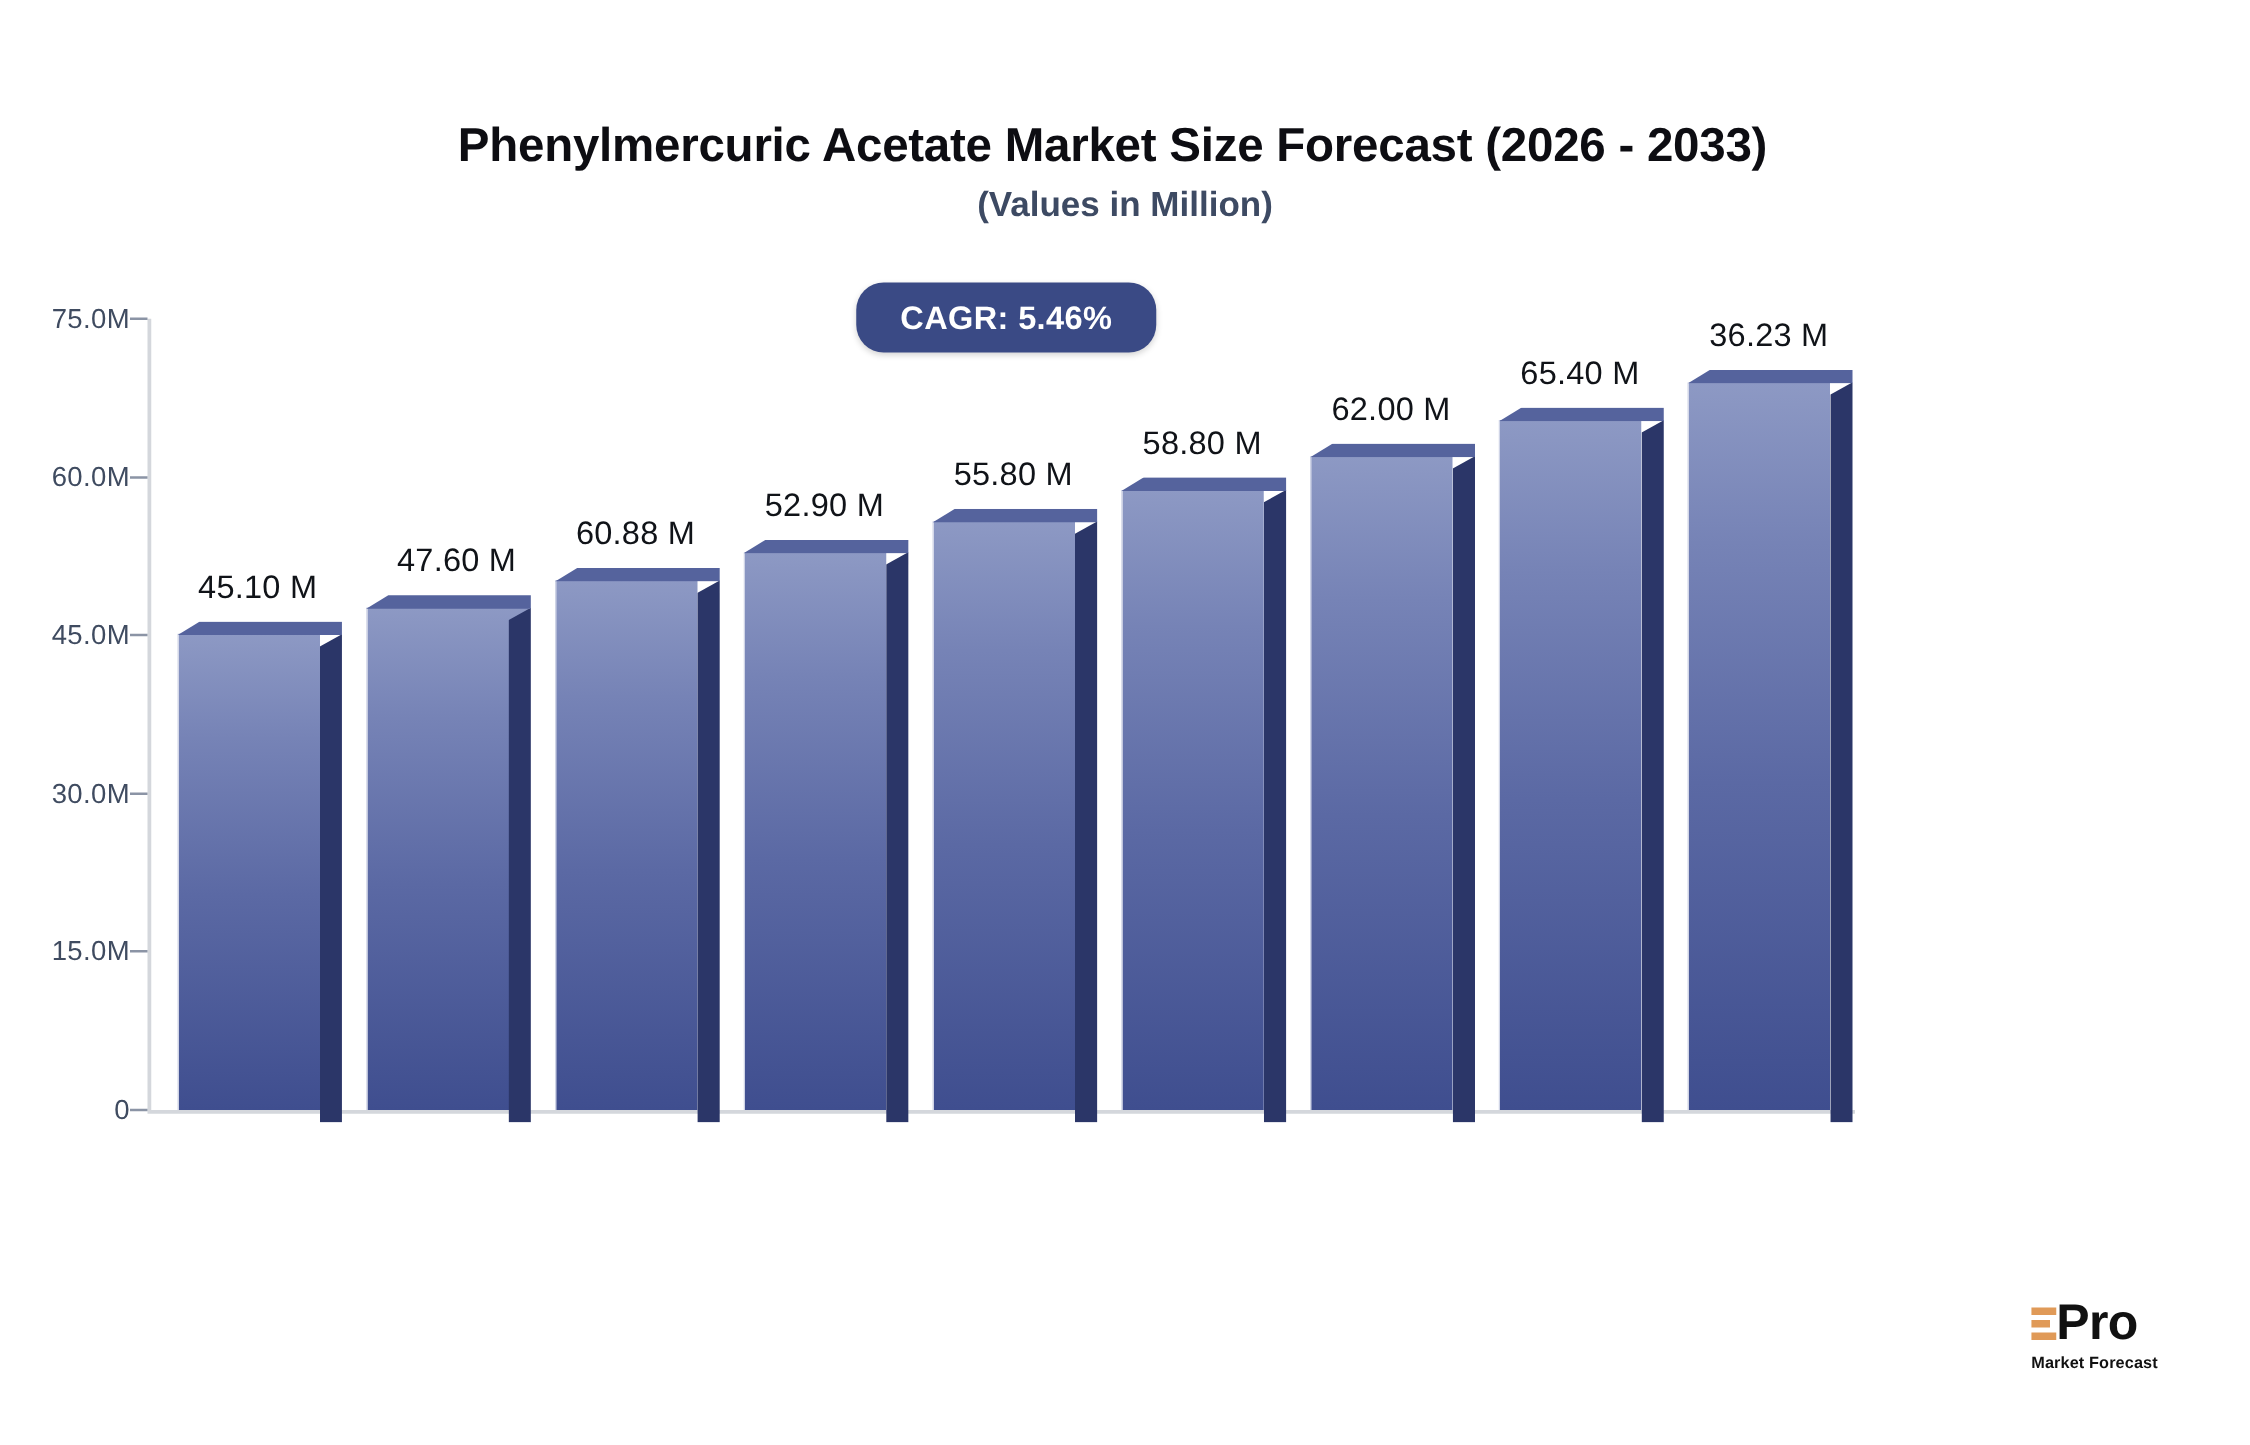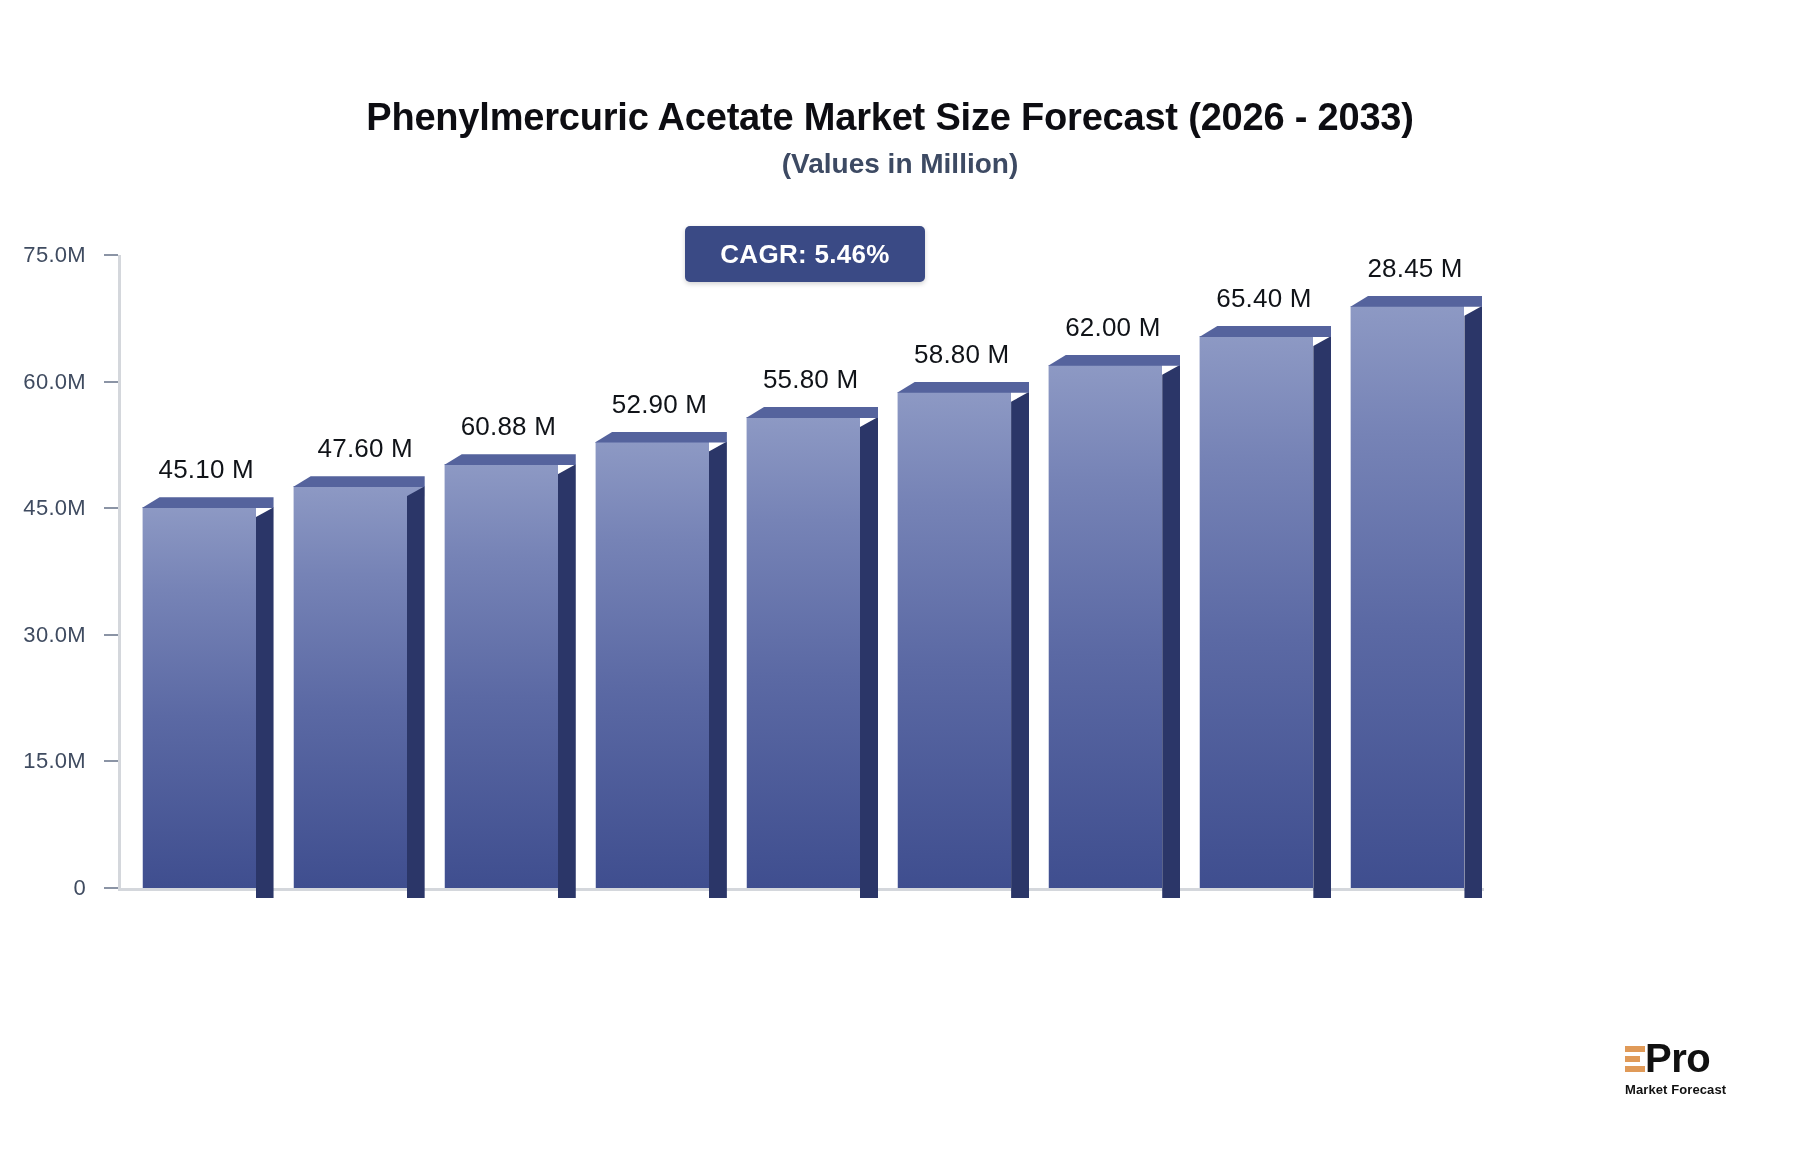--- a/index.html
+++ b/index.html
@@ -39,21 +39,21 @@
     color: #3d4a63;
     white-space: nowrap;
   }
 
   
   #cagr-badge {
     position: absolute;
     left: 685px; top: 226px;
     width: 240px; height: 56px;
     background: #3a4a85;
-    border-radius: 5px;
+    border-radius: 22px;
     display: flex;
     align-items: center;
     justify-content: center;
     color: #ffffff;
     font-size: 26px;
     font-weight: 700;
     letter-spacing: 0.3px;
     white-space: nowrap;
     box-shadow: 0 2px 5px rgba(0,0,0,0.18);
   }
@@ -80,21 +80,21 @@
   }
 
   .y-tick {
     position: absolute;
     right: 100%;
     transform: translateY(-50%);
     white-space: nowrap;
     display: flex;
     align-items: center;
     justify-content: flex-end;
-    gap: 18px;
+    gap: 0;
   }
   .y-tick .lbl {
     font-size: 22px;
     color: #3f4b60;
     letter-spacing: 0.3px;
   }
   .y-tick .dash {
     display: inline-block;
     width: 14px; height: 2px;
     background: #8b94a5;
@@ -247,21 +247,21 @@
         <div class="bar-group" style="left: 1081.33px; width: 114px; height: 551.976px;">
           <div class="bar-front" style="height: 551.976px;"></div>
           <div class="bar-side" style="left: 114px; height: 561.976px;"></div>
           <div class="bar-top" style="left: 0px; width: 132px; bottom: 550.976px;"></div>
           <div class="bar-label" style="bottom: 573.976px; margin-top: 29px;">65.40 M</div>
         </div>
         <div class="bar-group" style="left: 1232.44px; width: 114px; height: 582.36px;">
           <div class="bar-front" style="height: 582.36px;"></div>
           <div class="bar-side" style="left: 114px; height: 592.36px;"></div>
           <div class="bar-top" style="left: 0px; width: 132px; bottom: 581.36px;"></div>
-          <div class="bar-label" style="bottom: 604.36px;">28.45 M</div>
+          <div class="bar-label" style="bottom: 604.36px;">36.23 M</div>
         </div>
       </div>
     <div id="x-ticks"></div>
   </div>
 
   <div id="logo">
     <svg id="logo-mark" width="22" height="40" viewBox="0 0 22 40">
       <rect x="0" y="4" width="20" height="6" fill="#e09a58"></rect>
       <rect x="0" y="14" width="15" height="6" fill="#e09a58"></rect>
       <rect x="0" y="24" width="20" height="6" fill="#e09a58"></rect>

